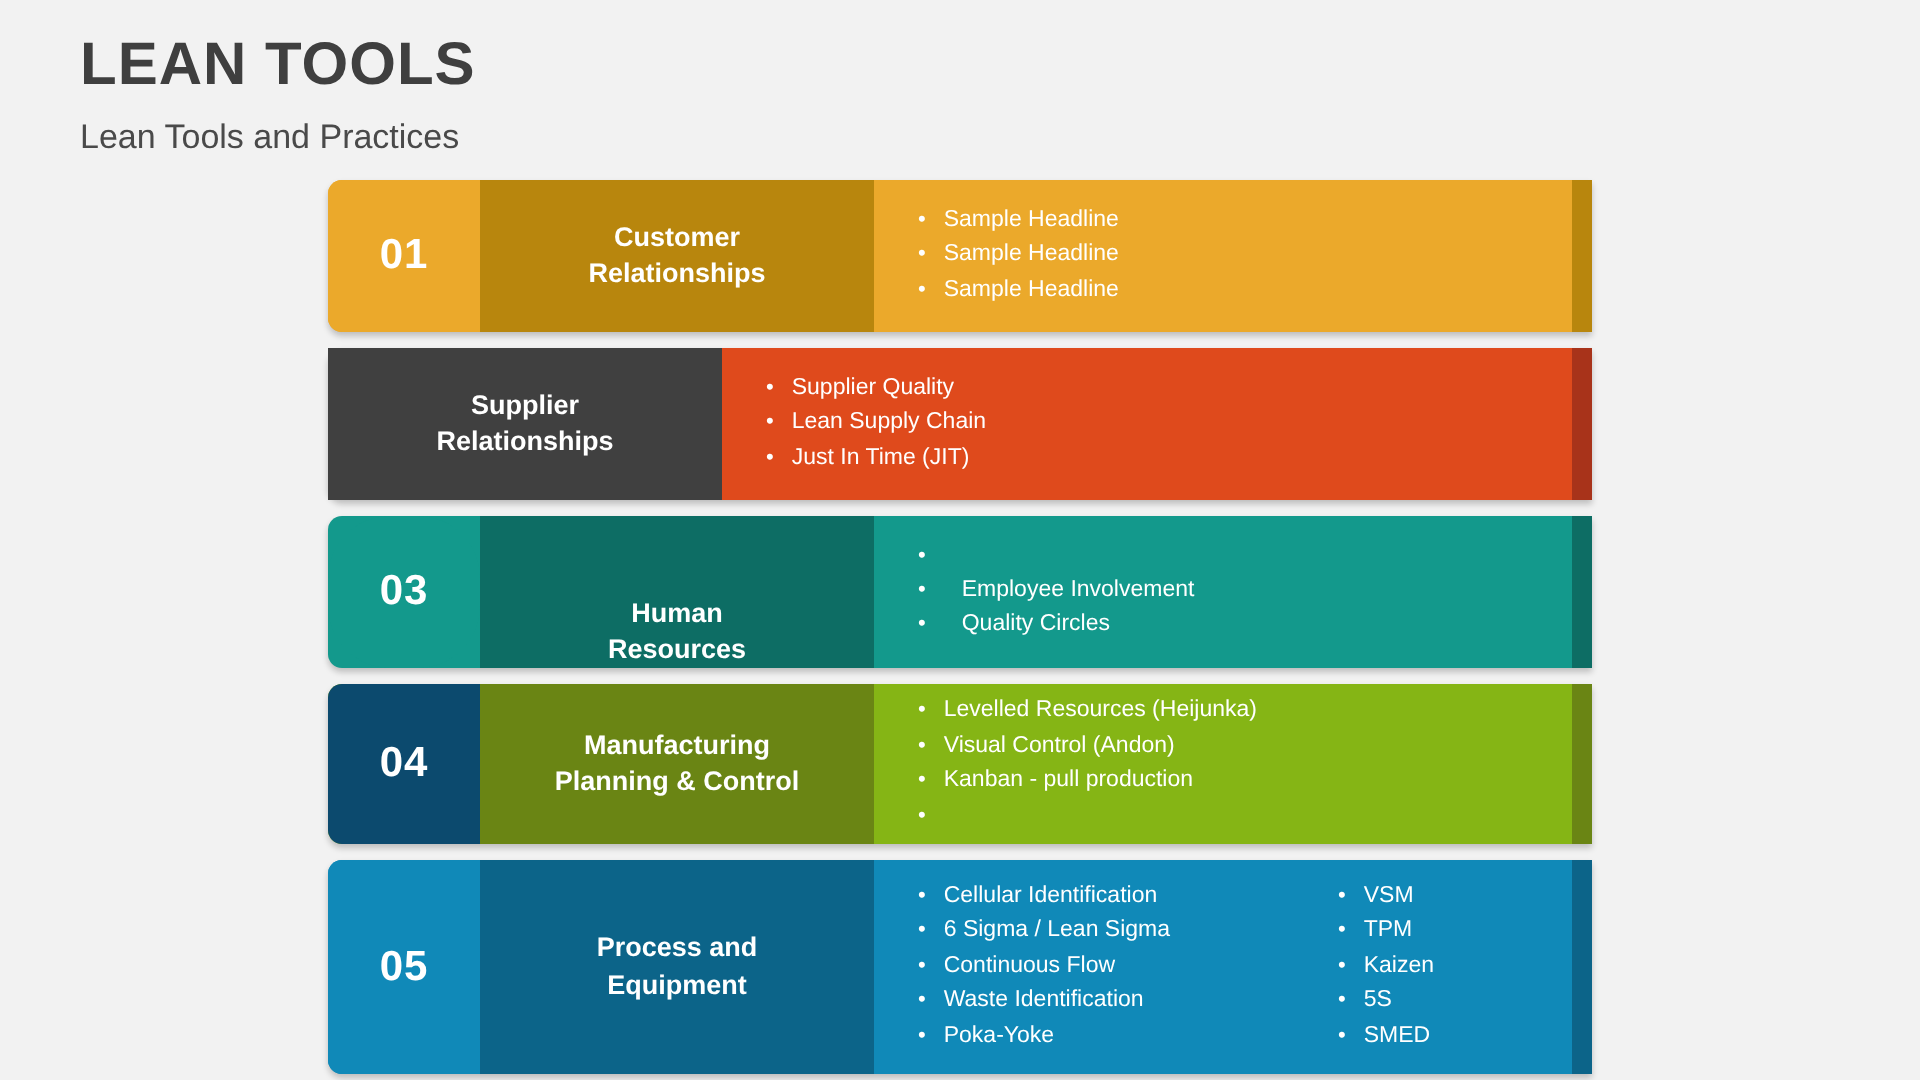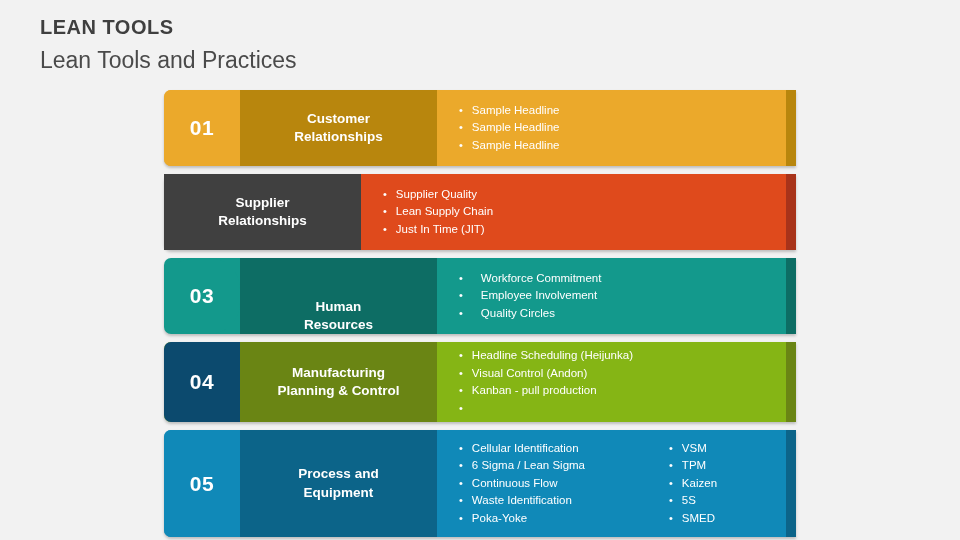--- a/index.html
+++ b/index.html
@@ -16,30 +16,30 @@
   }
 
   
   #header {
     position: absolute;
     left: 40px;
     top: 16px;
     width: 600px;
   }
   #page-title {
-    font-size: 20px;
+    font-size: 30px;
     font-weight: bold;
     letter-spacing: 0.5px;
     color: #3f3f3f;
     line-height: 1.15;
     margin: 0;
     padding: 0;
   }
   #page-subtitle {
-    font-size: 23px;
+    font-size: 17px;
     color: #4a4a4a;
     line-height: 1.2;
     margin: 8px 0 0 0;
     padding: 0;
   }
 
   
   #rows {
     position: absolute;
     left: 164px;
@@ -189,21 +189,20 @@
     <div class="row row-wide-gap" id="row-3" style="background: rgb(19, 153, 140);">
       <div class="num-cell" style="background: rgb(19, 153, 140); border-radius: 31px;">03</div>
       <div class="title-cell" style="background: rgb(13, 109, 100); align-items: flex-end;">
         <div><span>Human</span><br><span>Resources</span></div>
       </div>
       <div class="content-cell" style="background: rgb(19, 153, 140);">
         <div class="cols">
           <div class="col-list">
             <div class="bullet-line">
               <span class="bullet-dot">•</span>
-              <span>Workforce Commitment</span>
             </div>
             <div class="bullet-line">
               <span class="bullet-dot">•</span>
               <span>Employee Involvement</span>
             </div>
             <div class="bullet-line">
               <span class="bullet-dot">•</span>
               <span>Quality Circles</span>
             </div>
           </div>
@@ -214,21 +213,21 @@
     <div class="row" id="row-4" style="background: rgb(133, 181, 21);">
       <div class="num-cell" style="background: #0c4a6e;">04</div>
       <div class="title-cell" style="background: rgb(106, 133, 20);">
         <div><span>Manufacturing</span><br><span>Planning &amp; Control</span></div>
       </div>
       <div class="content-cell" style="background: rgb(133, 181, 21);">
         <div class="cols">
           <div class="col-list">
             <div class="bullet-line">
               <span class="bullet-dot">•</span>
-              <span>Headline Scheduling (Heijunka)</span>
+              <span>Levelled Resources (Heijunka)</span>
             </div>
             <div class="bullet-line">
               <span class="bullet-dot">•</span>
               <span>Visual Control (Andon)</span>
             </div>
             <div class="bullet-line">
               <span class="bullet-dot">•</span>
               <span>Kanban - pull production</span>
             </div>
             <div class="bullet-line">

